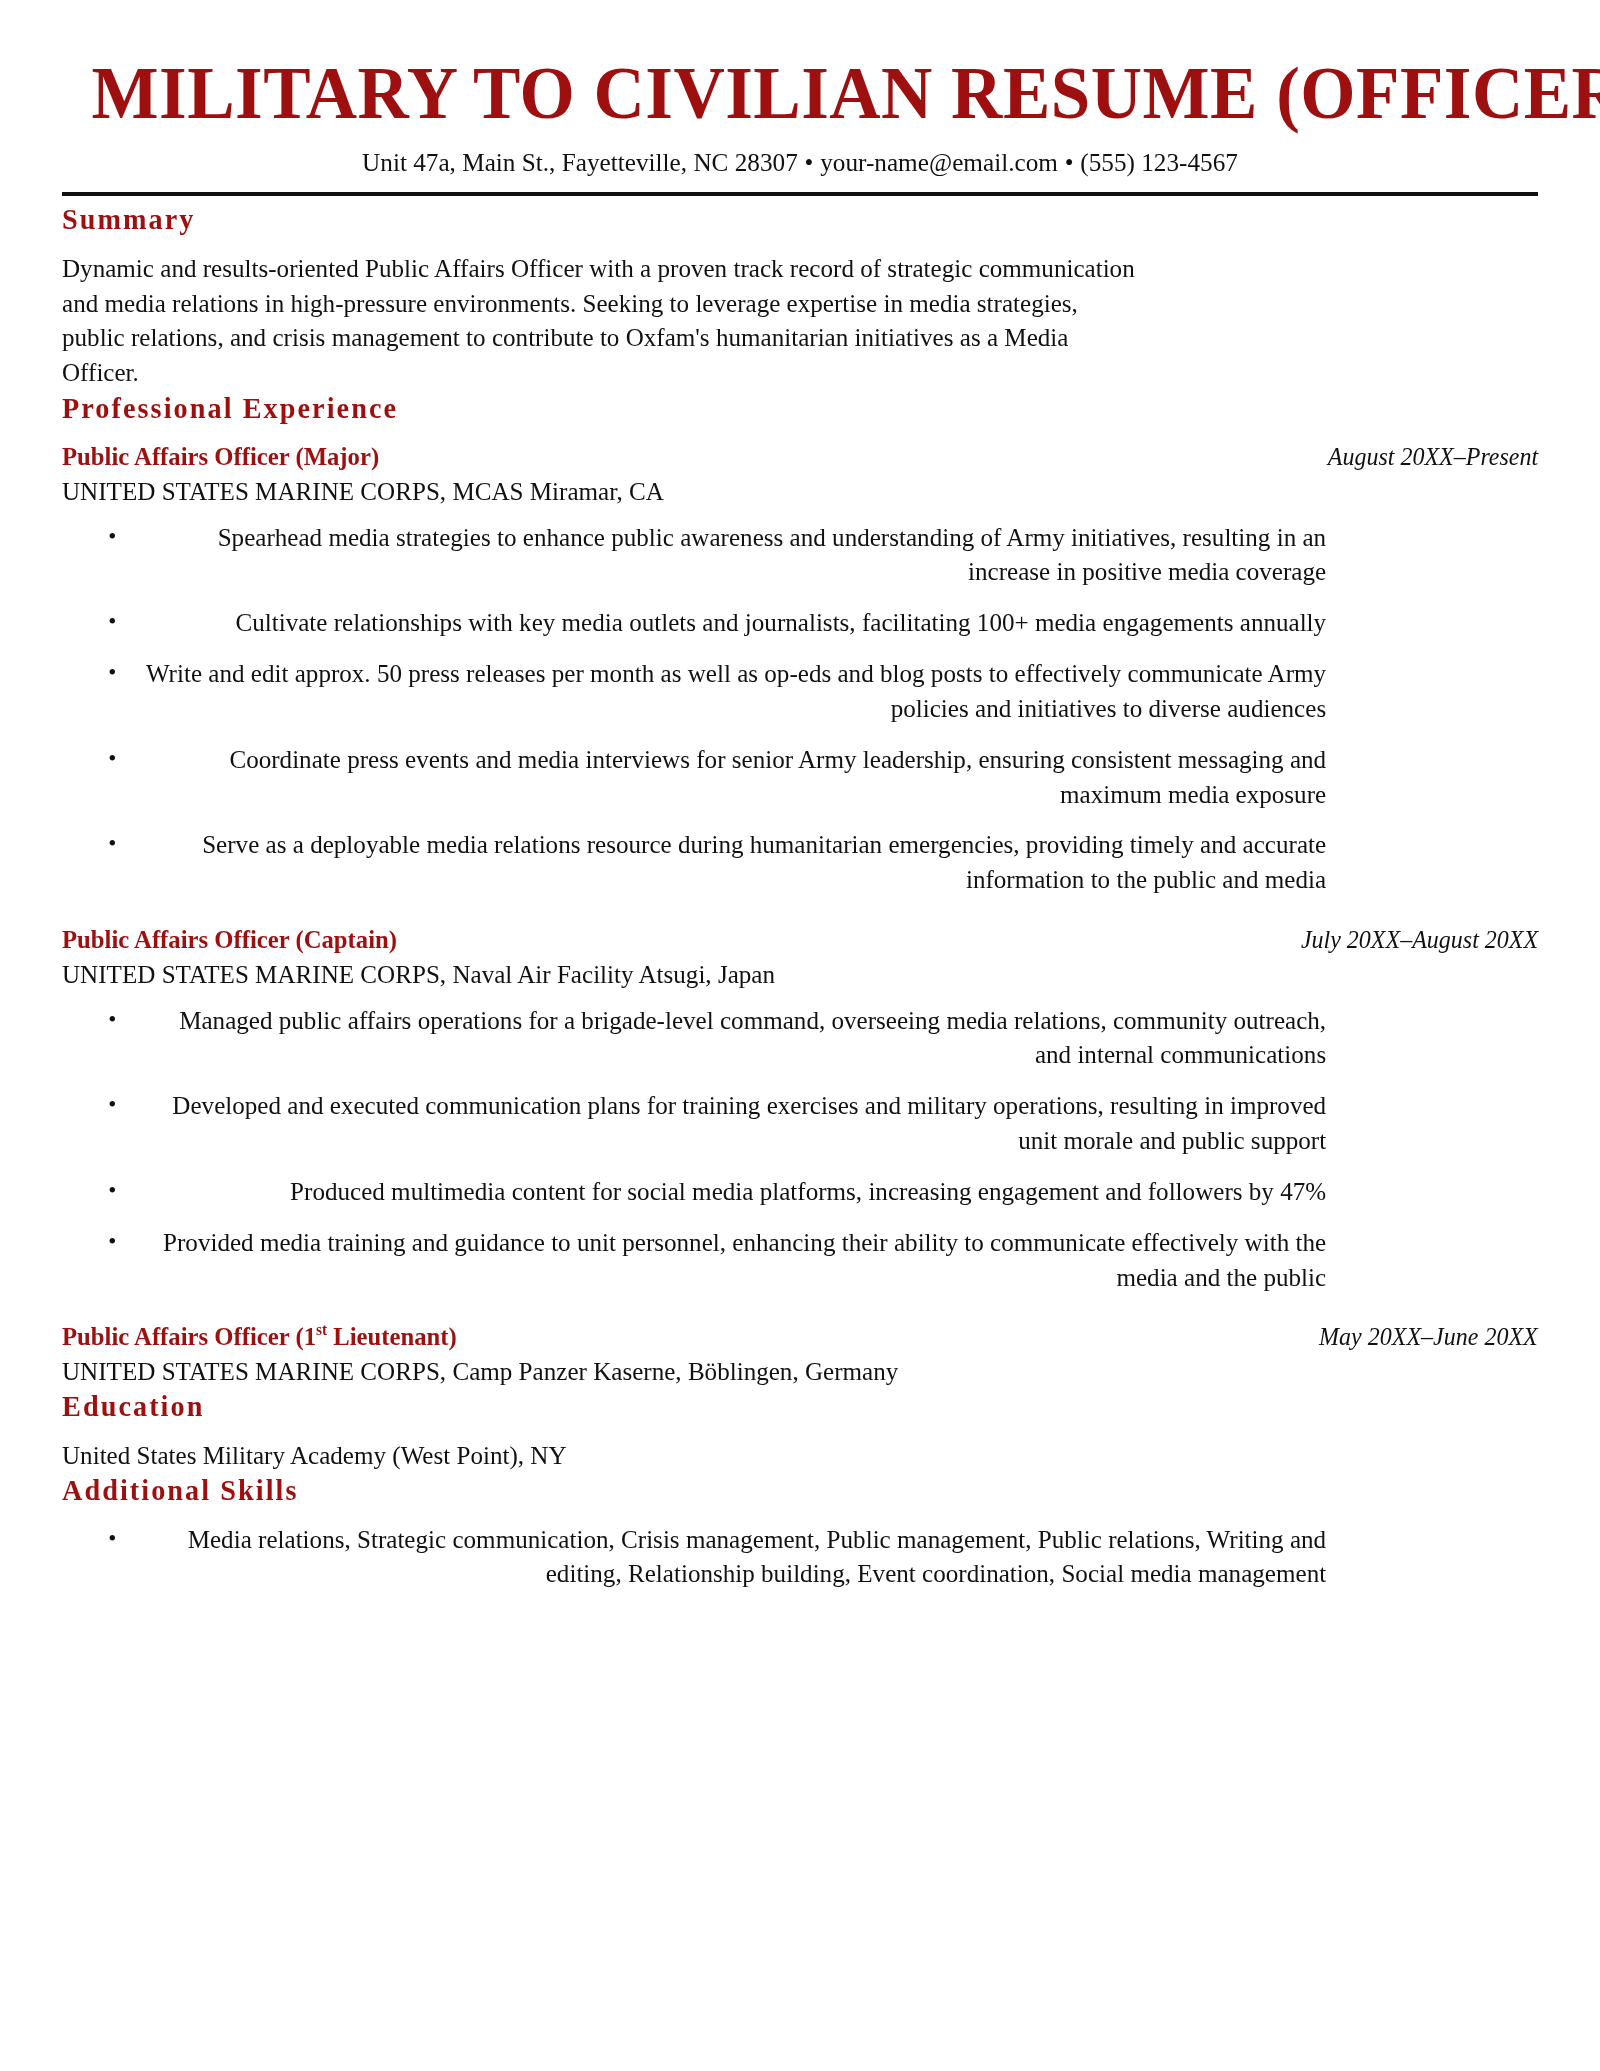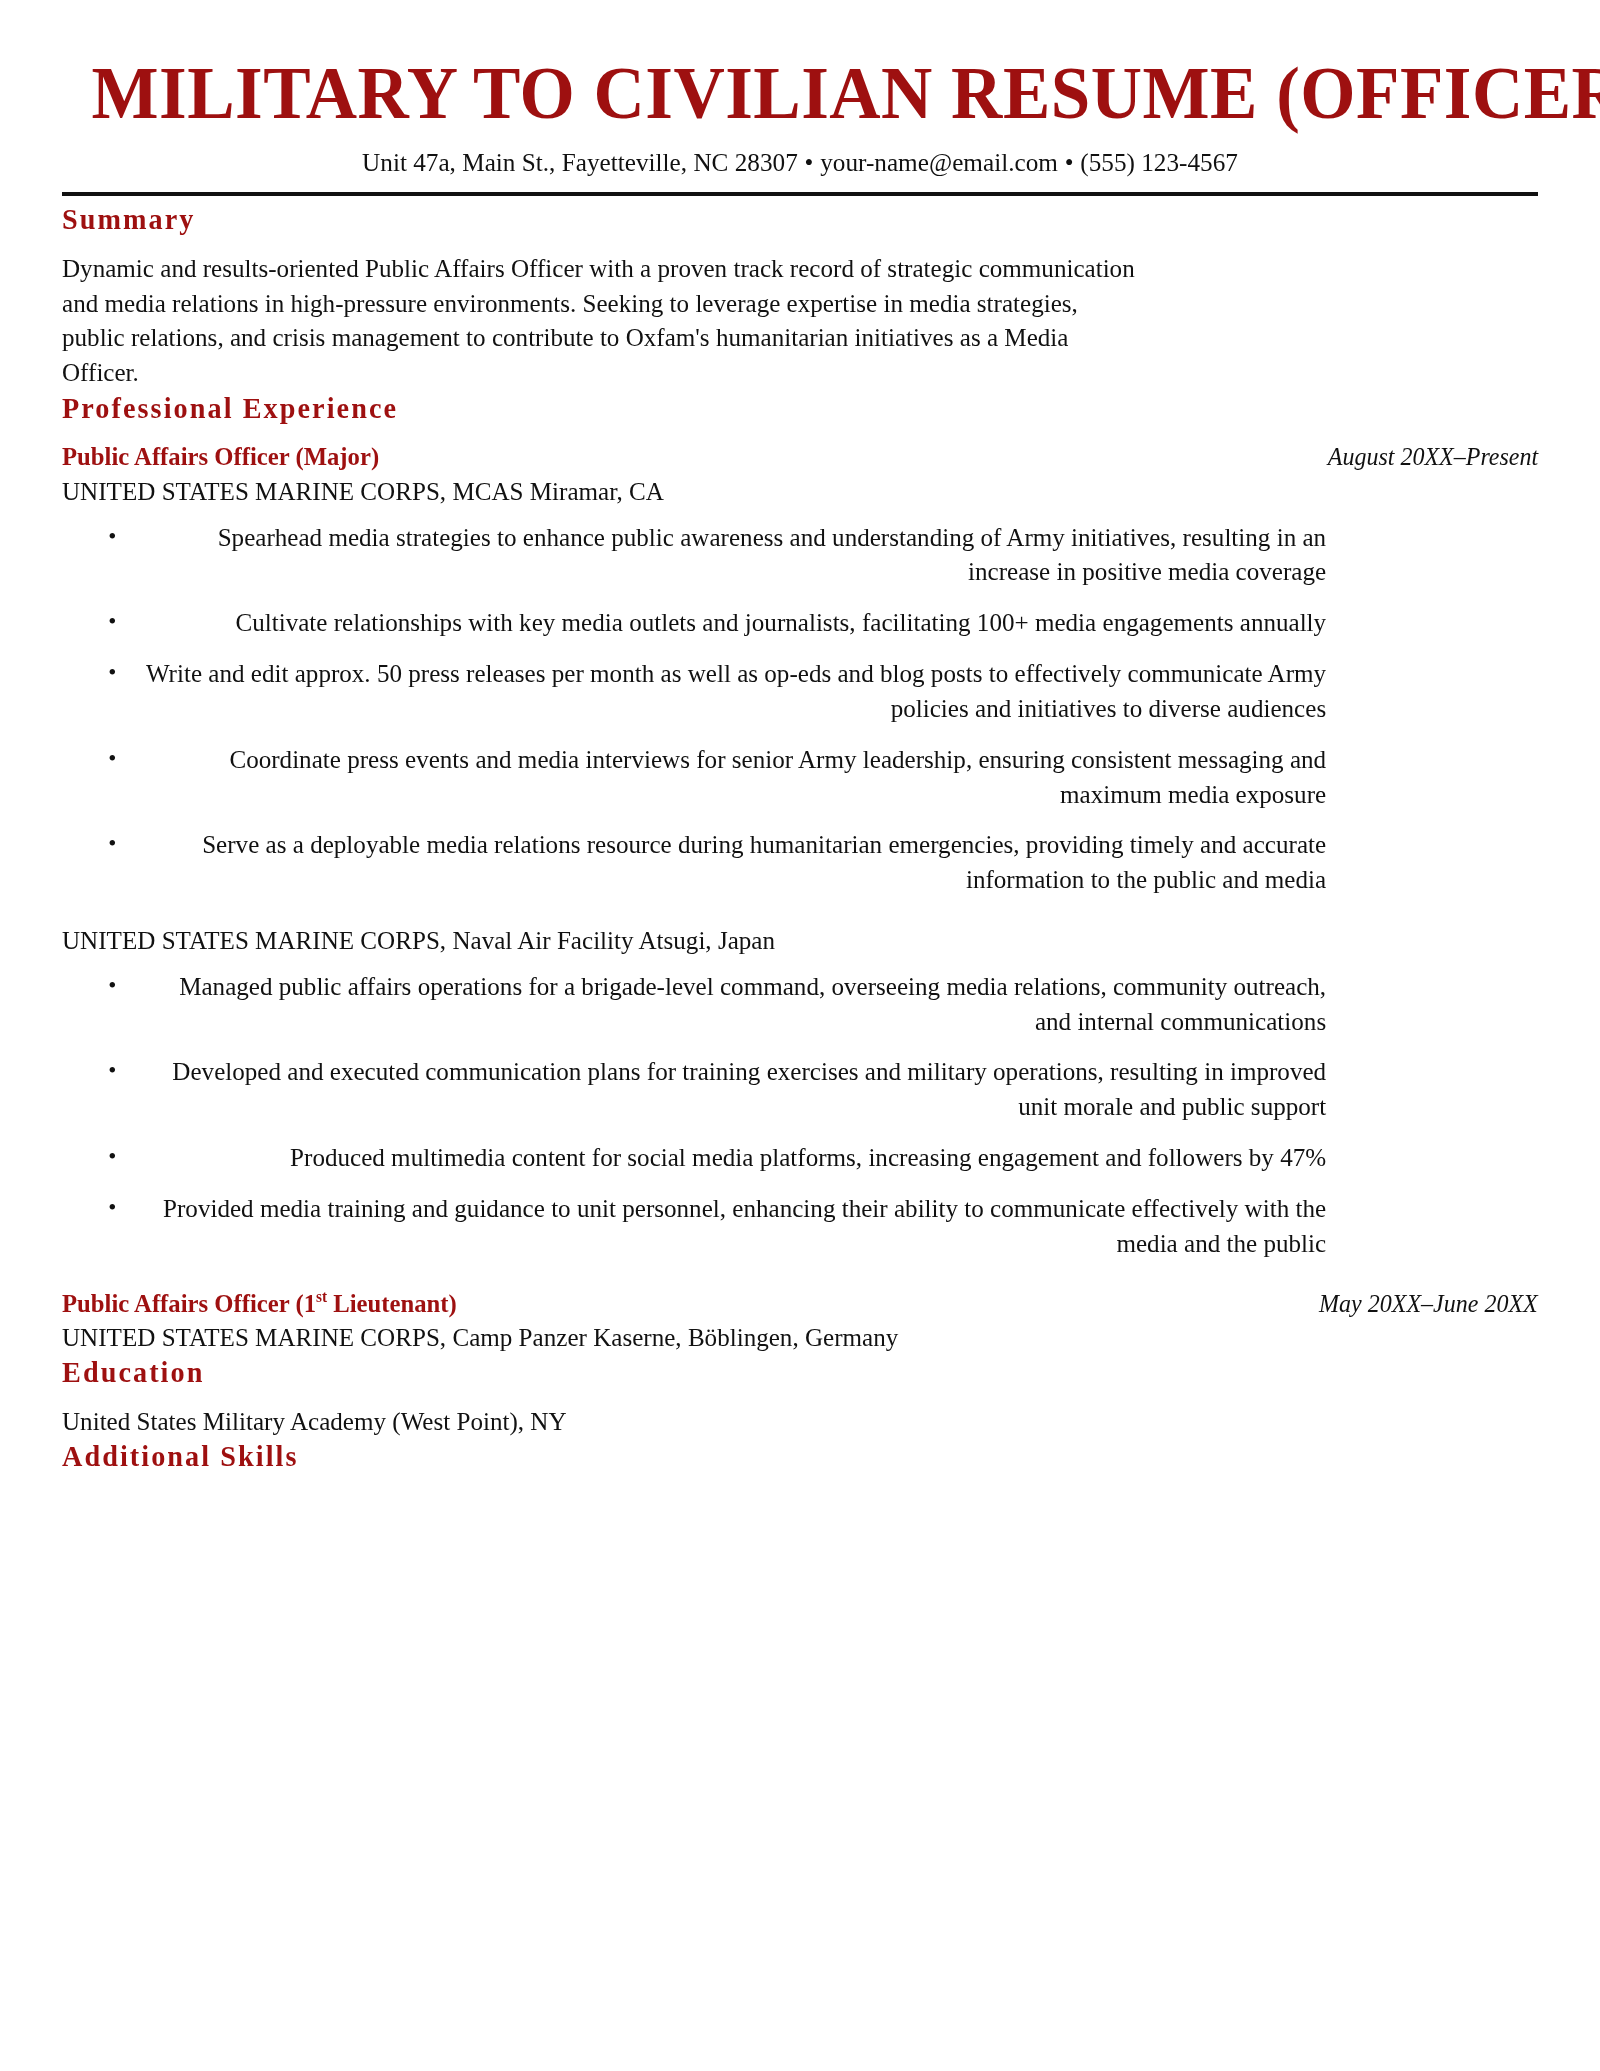--- a/index.html
+++ b/index.html
@@ -195,20 +195,24 @@
       <ul class="bullets">
         <li>Spearhead media strategies to enhance public awareness and understanding of Army initiatives, resulting in an increase in positive media coverage</li>
         <li>Cultivate relationships with key media outlets and journalists, facilitating 100+ media engagements annually</li>
         <li>Write and edit approx. 50 press releases per month as well as op-eds and blog posts to effectively communicate Army policies and initiatives to diverse audiences</li>
         <li>Coordinate press events and media interviews for senior Army leadership, ensuring consistent messaging and maximum media exposure</li>
         <li>Serve as a deployable media relations resource during humanitarian emergencies, providing timely and accurate information to the public and media</li>
       </ul>
     </div>
 
     <div class="entry">
+      <div class="entry-head">
+        <div class="entry-title">Public Affairs Officer (Captain)</div>
+        <div class="entry-date">July 20XX–August 20XX</div>
+      </div>
       <div class="entry-org">UNITED STATES MARINE CORPS, Naval Air Facility Atsugi, Japan</div>
       <ul class="bullets">
         <li>Managed public affairs operations for a brigade-level command, overseeing media relations, community outreach, and internal communications</li>
         <li>Developed and executed communication plans for training exercises and military operations, resulting in improved unit morale and public support</li>
         <li>Produced multimedia content for social media platforms, increasing engagement and followers by 47%</li>
         <li>Provided media training and guidance to unit personnel, enhancing their ability to communicate effectively with the media and the public</li>
       </ul>
     </div>
 
     <div class="entry">
@@ -222,15 +226,18 @@
 
   <section class="section">
     <h2 class="section-heading">Education</h2>
     <div class="entry">
       <div class="entry-org">United States Military Academy (West Point), NY</div>
     </div>
   </section>
 
   <section class="section">
     <h2 class="section-heading">Additional Skills</h2>
+    <ul class="bullets skills-list">
+      <li>Media relations, Strategic communication, Crisis management, Public management, Public relations, Writing and editing, Relationship building, Event coordination, Social media management</li>
+    </ul>
   </section>
 
 </div>
 
 </body></html>

